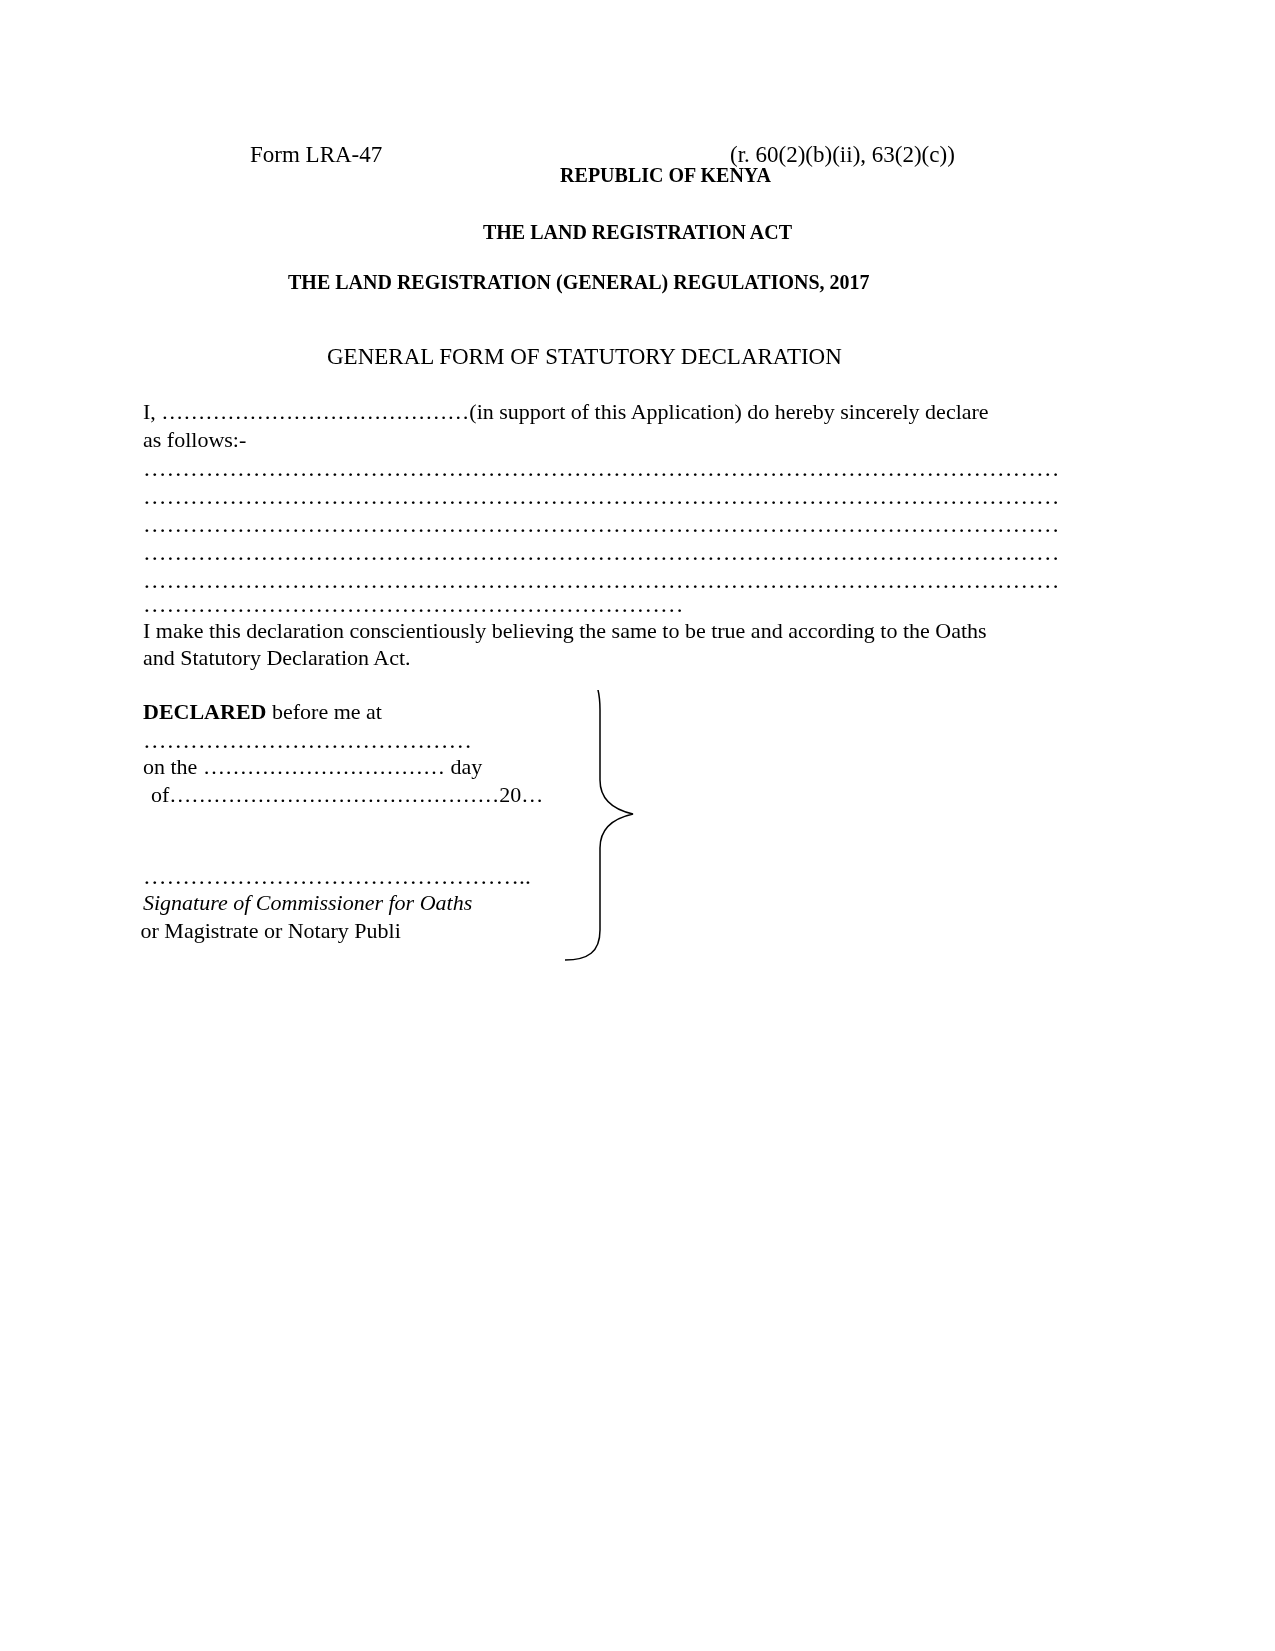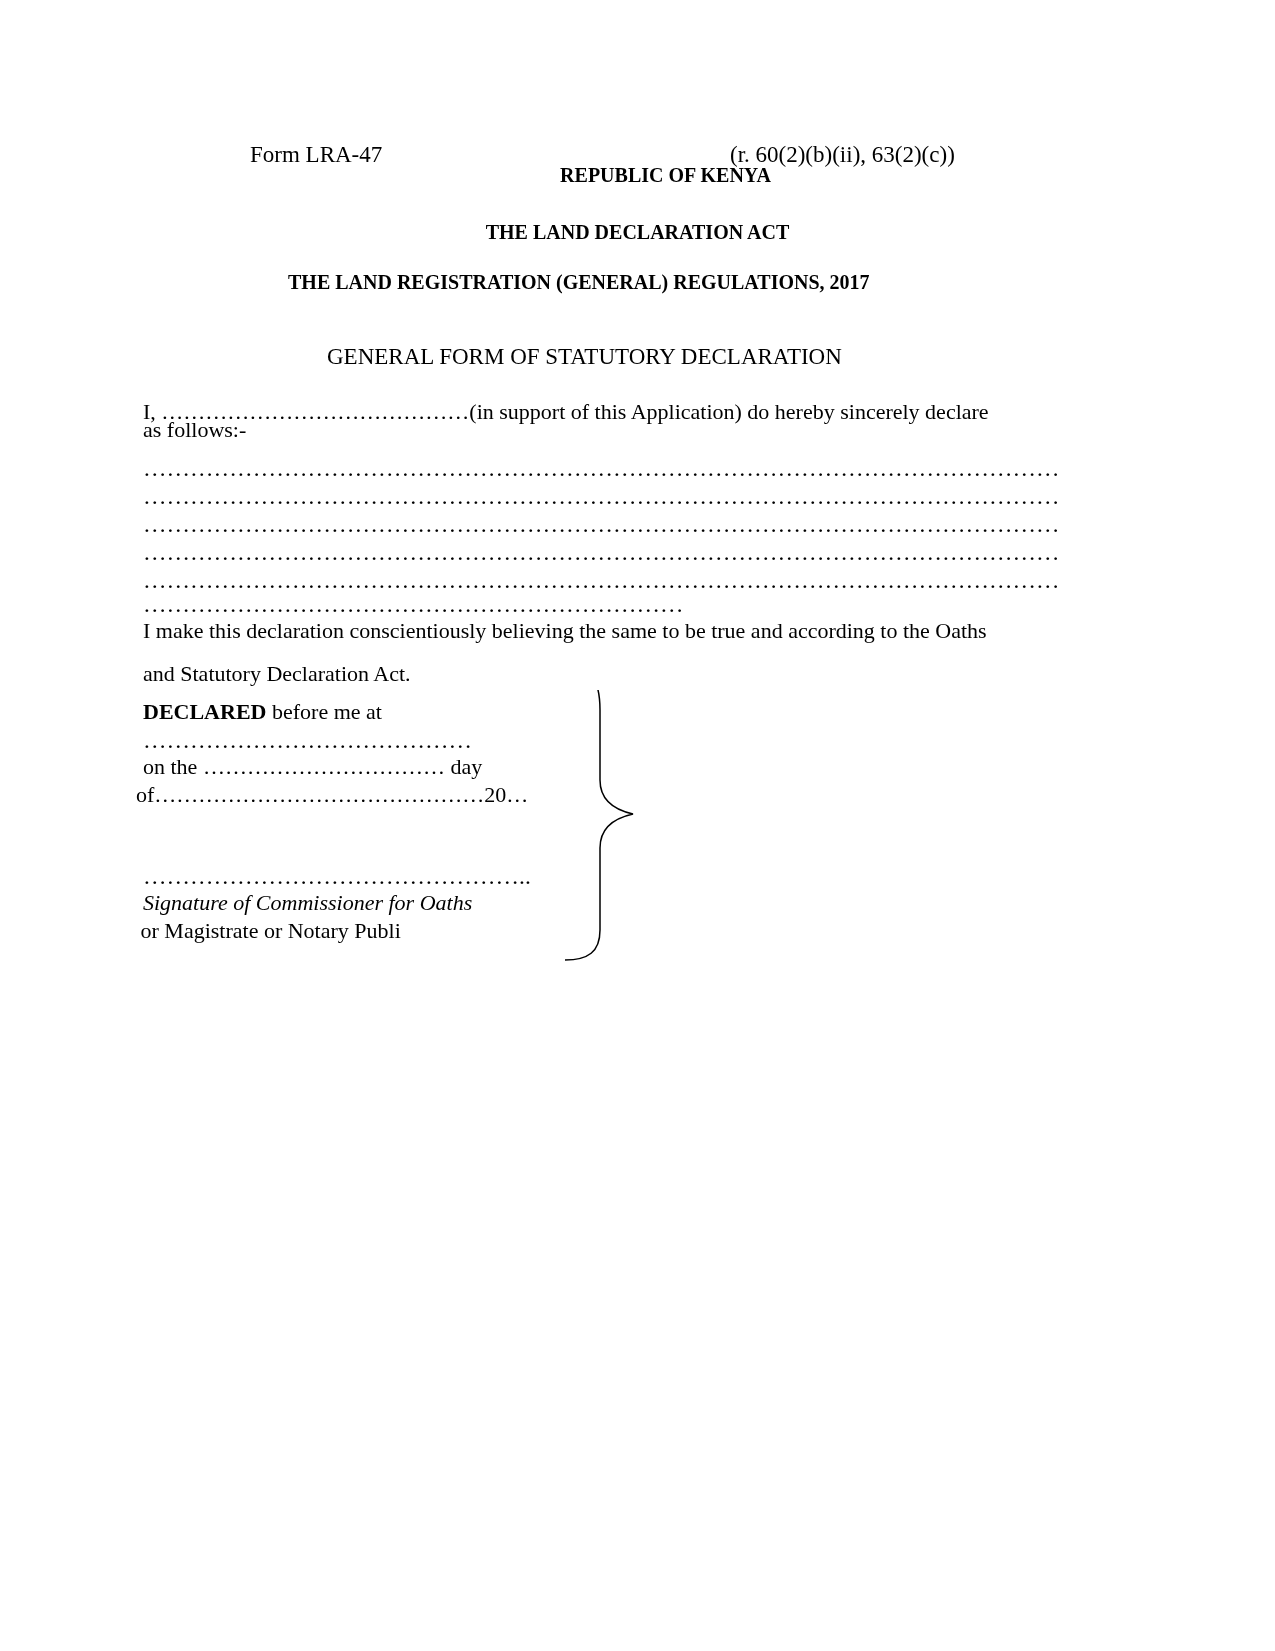--- a/index.html
+++ b/index.html
@@ -39,48 +39,48 @@
     .bold { font-weight: bold; }
     .italic { font-style: italic; }
     svg.brace { position: absolute; left: 560px; top: 690px; }
   </style>
 </head>
 <body>
 
 <div class="abs hdr-big" style="left:250px; top:142px;">Form LRA-47</div>
 <div class="abs hdr-big" style="left:730px; top:142px;">(r. 60(2)(b)(ii), 63(2)(c))</div>
 <div class="abs hdr center" style="top:164px;margin-left:28px;">REPUBLIC OF KENYA</div>
-<div class="abs hdr center" style="top:221px;">THE LAND DECLARATION ACT</div>
+<div class="abs hdr center" style="top:221px;">THE LAND REGISTRATION ACT</div>
 <div class="abs hdr" style="left:288px; top:271px;text-align:center;">THE LAND REGISTRATION (GENERAL) REGULATIONS, 2017</div>
 
 <div class="abs hdr-big" style="left:327px; top:344px;">GENERAL FORM OF STATUTORY DECLARATION</div>
 
 <div class="abs body-text" style="left:143px; top:398px;">
   <span>I, </span><span>……………………………………</span><span>(in support of this Application) do hereby sincerely declare</span>
 </div>
-<div class="abs body-text" style="left:143px; top:416px;">as follows:-</div>
+<div class="abs body-text" style="left:143px; top:426px;">as follows:-</div>
 
 <div class="abs dots" style="left:143px; top:454px; width:950px;">………………………………………………………………………………………………………</div>
 <div class="abs dots" style="left:143px; top:482px; width:950px;">………………………………………………………………………………………………………</div>
 <div class="abs dots" style="left:143px; top:510px; width:950px;">………………………………………………………………………………………………………</div>
 <div class="abs dots" style="left:143px; top:538px; width:950px;">………………………………………………………………………………………………………</div>
 <div class="abs dots" style="left:143px; top:566px; width:950px;">………………………………………………………………………………………………………</div>
 <div class="abs dots" style="left:143px; top:590px; width:570px;">……………………………………………………………</div>
 
 <div class="abs body-text" style="left:143px; top:617px;">I make this declaration conscientiously believing the same to be true and according to the Oaths</div>
-<div class="abs body-text" style="left:143px; top:644px;margin-top:16px;">and Statutory Declaration Act.</div>
+<div class="abs body-text" style="left:143px; top:644px;">and Statutory Declaration Act.</div>
 
 <div class="abs body-text" style="left:143px; top:698px;">
   <span class="bold">DECLARED</span><span> before me at</span>
 </div>
 <div class="abs dots" style="left:143px; top:726px;">……………………………………</div>
 <div class="abs body-text" style="left:143px; top:753px;">
   <span>on the </span><span>……………………………</span><span> day</span>
 </div>
-<div class="abs body-text" style="left:136px; top:781px;">
+<div class="abs body-text" style="left:151px; top:781px;">
   <span>of</span><span>………………………………………</span><span>20…</span>
 </div>
 
 <div class="abs dots" style="left:143px; top:862px;">…………………………………………..</div>
 <div class="abs body-text italic" style="left:143px; top:889px;">Signature of Commissioner for Oaths</div>
 <div class="abs body-text" style="left:135px; top:917px; white-space:pre;"> or Magistrate or Notary Publi</div>
 
 <svg class="brace" width="80" height="300" viewBox="0 0 80 300">
   <path d="M5 -24 C 28 -24, 40 -14, 40 20 L 40 90 C 40 110, 55 120, 73 124 C 55 128, 40 138, 40 158 L 40 240 C 40 262, 28 270, 5 270" fill="none" stroke="#000" stroke-width="1.5"></path>
 </svg>

